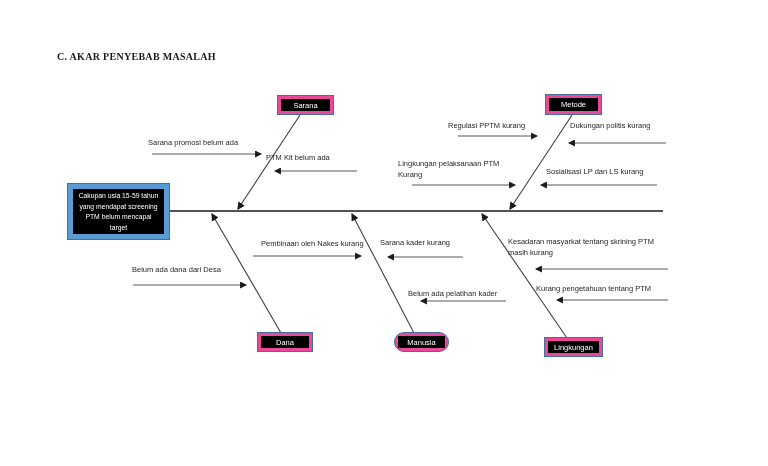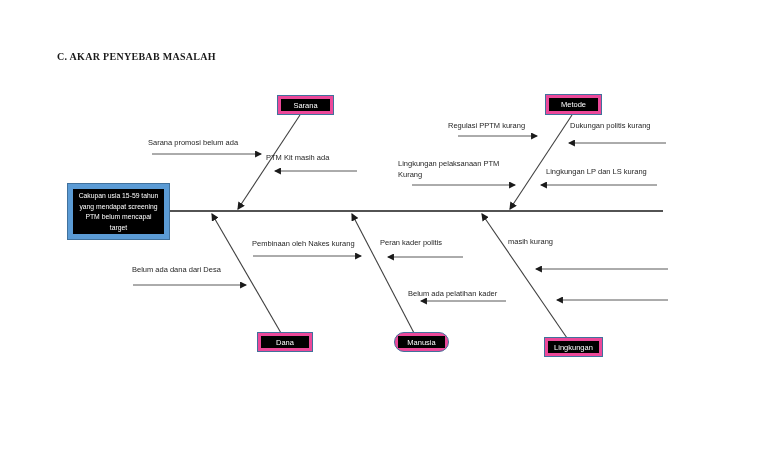--- a/index.html
+++ b/index.html
@@ -79,44 +79,48 @@
     <div class="inner">Manusia</div>
   </div>
   <div class="catbox" style="left:544px;top:337px;width:59px;height:20px;padding-left:6px;">
     <div class="inner">Lingkungan</div>
   </div>
 
   <div class="cause" style="left:148px;top:137px;width:118px;">
     <span>Sarana promosi belum ada</span>
   </div>
   <div class="cause" style="left:266px;top:152px;width:92px;">
-    <span>PTM Kit masih ada</span>
+    <span>PTM Kit belum ada</span>
   </div>
   <div class="cause" style="left:448px;top:120px;width:96px;">
     <span>Regulasi PPTM kurang</span>
   </div>
   <div class="cause" style="left:570px;top:120px;width:98px;">
     <span>Dukungan politis kurang</span>
   </div>
   <div class="cause" style="left:398px;top:158px;width:114px;">
     <span>Lingkungan pelaksanaan PTM</span>
     <span>Kurang</span>
   </div>
   <div class="cause" style="left:546px;top:166px;width:110px;">
-    <span>Lingkungan LP dan LS kurang</span>
+    <span>Sosialisasi LP dan LS kurang</span>
   </div>
-  <div class="cause" style="left:252px;top:238px;width:112px;">
+  <div class="cause" style="left:261px;top:238px;width:112px;">
     <span>Pembinaan oleh Nakes kurang</span>
   </div>
   <div class="cause" style="left:132px;top:264px;width:110px;">
     <span>Belum ada dana dari Desa</span>
   </div>
   <div class="cause" style="left:380px;top:237px;width:80px;">
-    <span>Peran kader politis</span>
+    <span>Sarana kader kurang</span>
   </div>
   <div class="cause" style="left:408px;top:288px;width:100px;">
     <span>Belum ada pelatihan kader</span>
   </div>
   <div class="cause" style="left:508px;top:236px;width:164px;">
+    <span>Kesadaran masyarkat tentang skrining PTM</span>
     <span class="gap">masih kurang</span>
+  </div>
+  <div class="cause" style="left:536px;top:283px;width:136px;">
+    <span>Kurang pengetahuan tentang PTM</span>
   </div>
 
 </div>
 
 </body></html>

